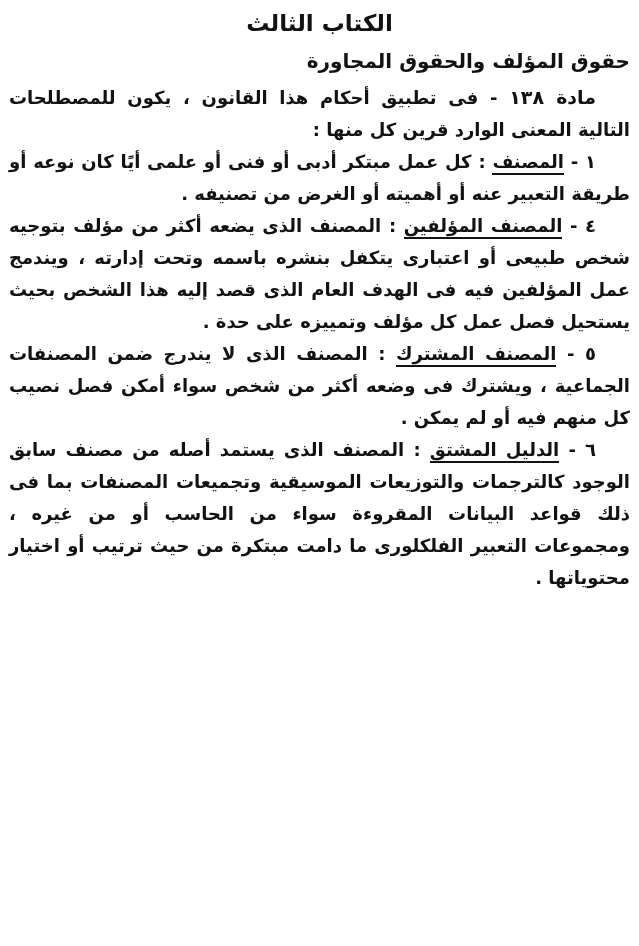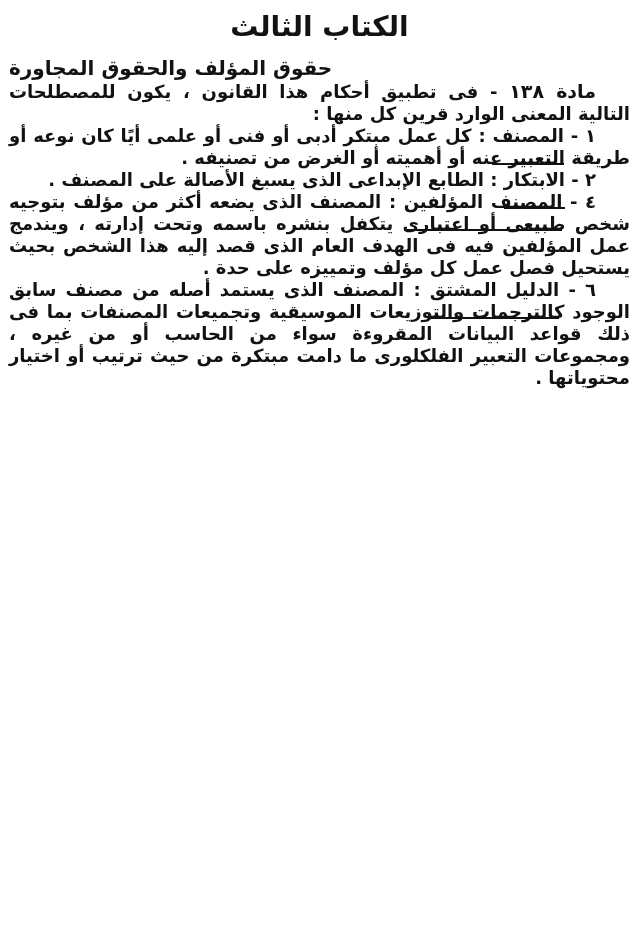--- a/index.html
+++ b/index.html
@@ -14,62 +14,62 @@
     padding: 6px 9px 0 9px;
     background: #ffffff;
     color: #121212;
     direction: rtl;
     font-family: "DejaVu Sans", sans-serif;
     font-weight: 700;
     overflow: hidden;
   }
   .book-title {
     text-align: center;
-    font-size: 28px;
+    font-size: 23px;
     font-weight: 900;
     margin: 4px 0 13px 0;
     letter-spacing: 0;
   }
   .section-title {
-    text-align: left;
+    text-align: right;
     font-size: 20px;
     font-weight: 900;
-    margin: 0 0 0 0;
+    margin: 0 0 8px 0;
   }
   .para {
     font-size: 18px;
-    line-height: 22px;
+    line-height: 32px;
     margin: 0;
     text-align: justify;
     text-indent: 34px;
   }
   .article-label {
     font-weight: 900;
     font-size: 19px;
   }
   .term {
     border-bottom: 2px solid currentColor;
-    padding-bottom: 17px;
+    padding-bottom: 1px;
   }
 </style>
 </head>
 <body>
 
 <div class="page">
 
   <h1 class="book-title">الكتاب الثالث</h1>
 
   <h2 class="section-title">حقوق المؤلف والحقوق المجاورة</h2>
 
   <p class="para"><span class="article-label">مادة ١٣٨</span><span> - </span><span>فى تطبيق أحكام هذا القانون ، يكون للمصطلحات التالية المعنى الوارد قرين كل منها :</span></p>
 
   <p class="para"><span>١</span><span> - </span><span class="term">المصنف</span><span> : </span><span>كل عمل مبتكر أدبى أو فنى أو علمى أيًا كان نوعه أو طريقة التعبير عنه أو أهميته أو الغرض من تصنيفه .</span></p>
 
-  <p class="para"><span>٢</span><span> - </span><span class="term">الابتكار</span><span> : </span><span>الطابع الإبداعى الذى يسبغ الأصالة على المصنف .</span></p>
 
 
 
   <p class="para"><span>٤</span><span> - </span><span class="term">المصنف المؤلفين</span><span> : </span><span>المصنف الذى يضعه أكثر من مؤلف بتوجيه شخص طبيعى أو اعتبارى يتكفل بنشره باسمه وتحت إدارته ، ويندمج عمل المؤلفين فيه فى الهدف العام الذى قصد إليه هذا الشخص بحيث يستحيل فصل عمل كل مؤلف وتمييزه على حدة .</span></p>
 
+  <p class="para"><span>٥</span><span> - </span><span class="term">المصنف المشترك</span><span> : </span><span>المصنف الذى لا يندرج ضمن المصنفات الجماعية ، ويشترك فى وضعه أكثر من شخص سواء أمكن فصل نصيب كل منهم فيه أو لم يمكن .</span></p>
 
   <p class="para"><span>٦</span><span> - </span><span class="term">الدليل المشتق</span><span> : </span><span>المصنف الذى يستمد أصله من مصنف سابق الوجود كالترجمات والتوزيعات الموسيقية وتجميعات المصنفات بما فى ذلك قواعد البيانات المقروءة سواء من الحاسب أو من غيره ، ومجموعات التعبير الفلكلورى ما دامت مبتكرة من حيث ترتيب أو اختيار محتوياتها .</span></p>
 
 </div>
 
 </body></html>

